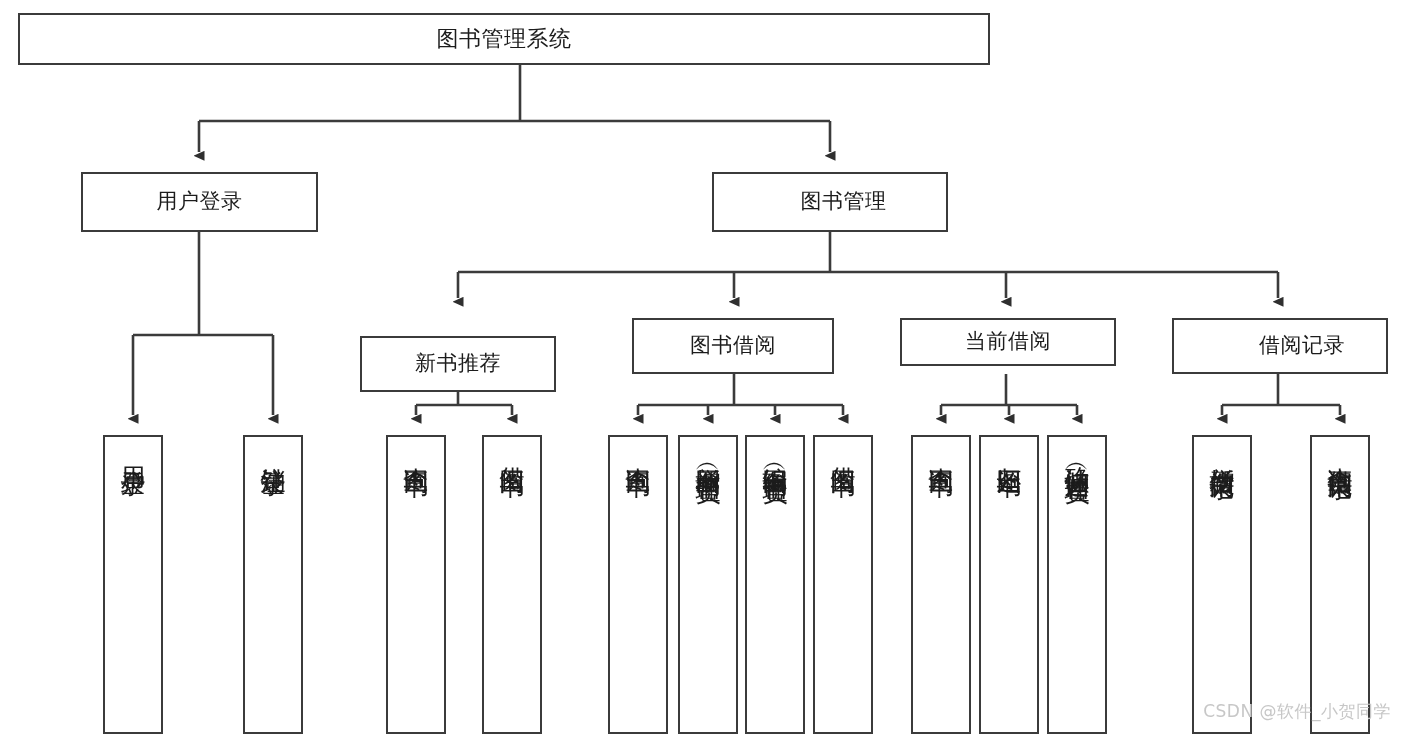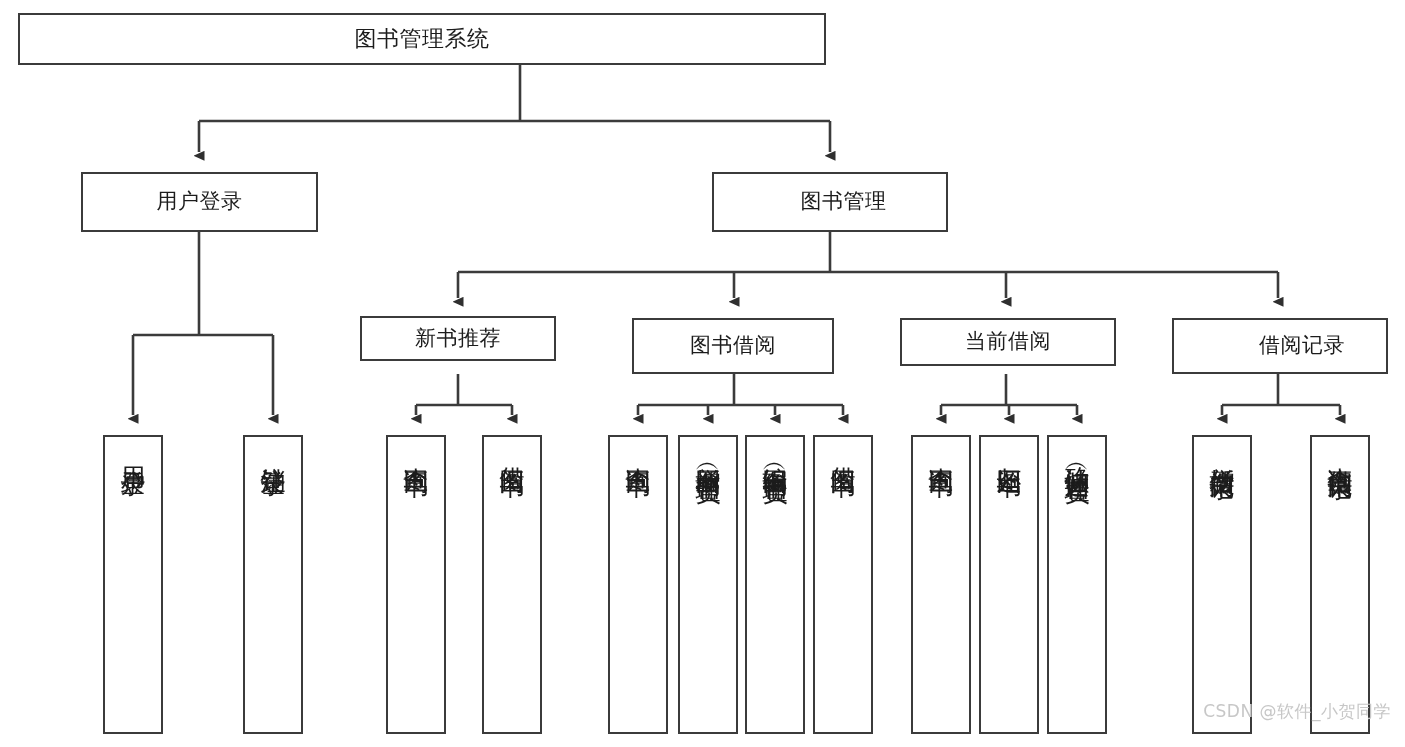--- a/index.html
+++ b/index.html
@@ -109,32 +109,32 @@
       <path d="M1009,405 L1009,415" marker-end="url(#arrow)"></path>
       <path d="M1077,405 L1077,415" marker-end="url(#arrow)"></path>
 
       <path d="M1278,374 L1278,405"></path>
       <path d="M1222,405 L1340,405"></path>
       <path d="M1222,405 L1222,415" marker-end="url(#arrow)"></path>
       <path d="M1340,405 L1340,415" marker-end="url(#arrow)"></path>
     </g>
   </svg>
 
-  <div class="node root horiz" style="left:18px;top:13px;width:808px;height:52px;align-items:center;">
+  <div class="node root horiz" style="left:18px;top:13px;width:972px;height:52px;align-items:center;">
     <span class="lbl">图书管理系统</span>
   </div>
 
   <div class="node horiz" style="left:81px;top:172px;width:237px;height:60px;">
     <span class="lbl">用户登录</span>
   </div>
   <div class="node horiz" style="left:712px;top:172px;width:236px;height:60px;padding-left:27px;">
     <span class="lbl">图书管理</span>
   </div>
 
-  <div class="node horiz" style="left:360px;top:316px;width:196px;height:45px;">
+  <div class="node horiz" style="left:360px;top:336px;width:196px;height:56px;">
     <span class="lbl">新书推荐</span>
   </div>
   <div class="node horiz" style="left:632px;top:318px;width:202px;height:56px;">
     <span class="lbl">图书借阅</span>
   </div>
   <div class="node horiz" style="left:900px;top:318px;width:216px;height:48px;justify-content:center;">
     <span class="lbl">当前借阅</span>
   </div>
   <div class="node horiz" style="left:1172px;top:318px;width:216px;height:56px;padding-left:44px;">
     <span class="lbl">借阅记录</span>

